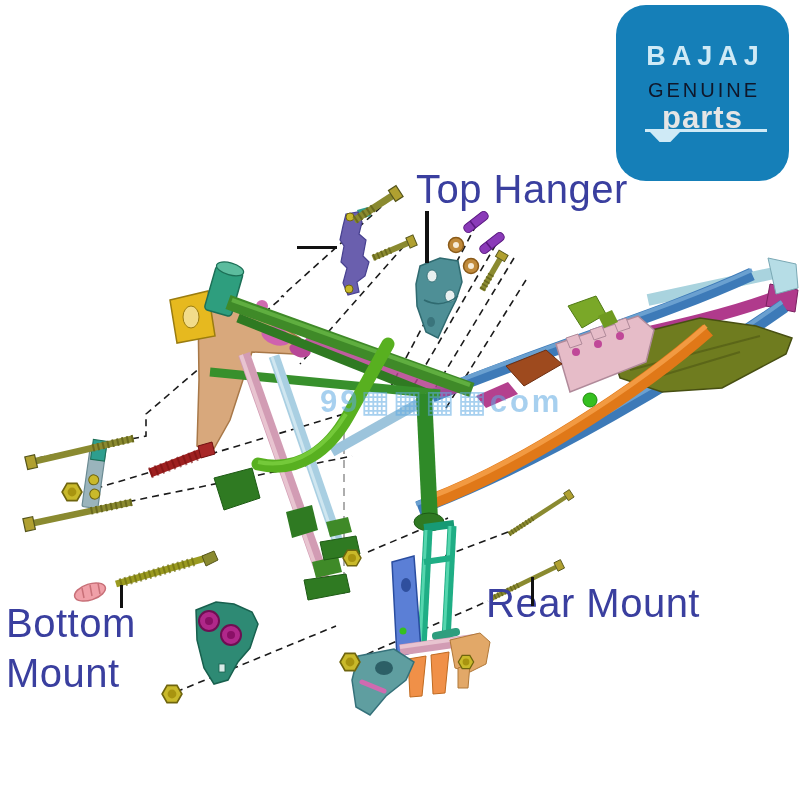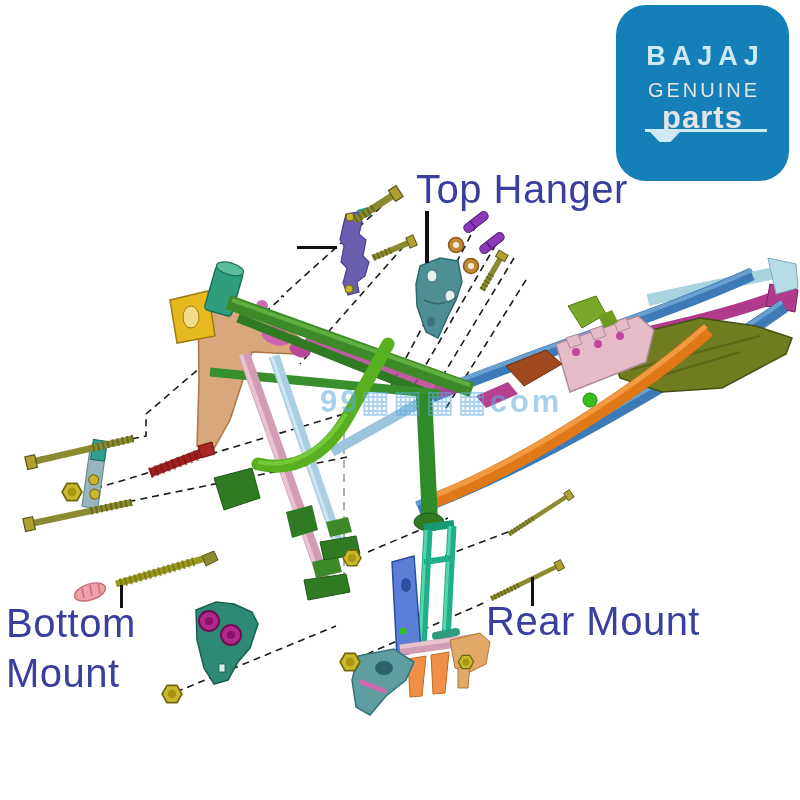--- a/index.html
+++ b/index.html
@@ -7,21 +7,21 @@
          font-family:"Liberation Sans","DejaVu Sans",sans-serif;}
   .diagram-svg{position:absolute;left:0;top:0;width:800px;height:800px;}
   .part-label{position:absolute;color:#3a3f9f;font-size:40px;line-height:1.18;
               letter-spacing:0.5px;font-weight:400;white-space:nowrap;}
   .leader{position:absolute;background:#111;}
   
   .logo{position:absolute;left:616px;top:5px;width:173px;height:176px;
         background:#157fb8;border-radius:30px;text-align:center;}
   .logo .brand{margin-top:36px;color:#cfeaf6;font-weight:bold;font-size:27px;
                letter-spacing:6px;text-indent:6px;}
-  .logo .genuine{margin-top:7px;color:#e5e5e5;font-size:20px;letter-spacing:3px;
+  .logo .genuine{margin-top:7px;color:#0f172a;font-size:20px;letter-spacing:3px;
                  text-indent:3px;font-weight:400;}
   .logo .parts{margin-top:-2px;color:#e5e5e5;font-weight:bold;font-size:31px;
                letter-spacing:1px;}
   .logo .rule{position:absolute;left:29px;top:124px;width:122px;height:3px;background:#cfeaf6;}
   .logo .notch{position:absolute;left:34px;top:127px;width:30px;height:10px;background:#cfeaf6;
                clip-path:polygon(0 0,100% 0,68% 100%,32% 100%);}
   .watermark{position:absolute;left:320px;top:383px;font-size:31px;font-weight:bold;
              letter-spacing:3px;color:rgba(95,170,225,0.55);filter:blur(0.7px);
              white-space:nowrap;}
 </style>
@@ -221,21 +221,21 @@
       <use href="#nut" transform="translate(466,662) scale(0.85)"></use>
       <use href="#nut" transform="translate(172,694) scale(1.1)"></use>
     </g>
   </svg>
 
   <div class="watermark">99▦▦▦▦com</div>
 
   <div class="part-label" style="left:416px;top:166px;">Top Hanger</div>
   <div class="part-label" style="left:6px;top:600px;">Bottom</div>
   <div class="part-label" style="left:6px;top:650px;">Mount</div>
-  <div class="part-label" style="left:486px;top:598px;">Rear Mount</div>
+  <div class="part-label" style="left:486px;top:580px;">Rear Mount</div>
 
   <div class="leader" style="left:297px;top:246px;width:40px;height:3px;"></div>
   <div class="leader" style="left:425px;top:211px;width:4px;height:52px;"></div>
   <div class="leader" style="left:531px;top:577px;width:3px;height:29px;"></div>
   <div class="leader" style="left:120px;top:585px;width:3px;height:23px;"></div>
 
   <div class="logo">
     <div class="brand">BAJAJ</div>
     <div class="genuine">GENUINE</div>
     <div class="parts">parts</div>

